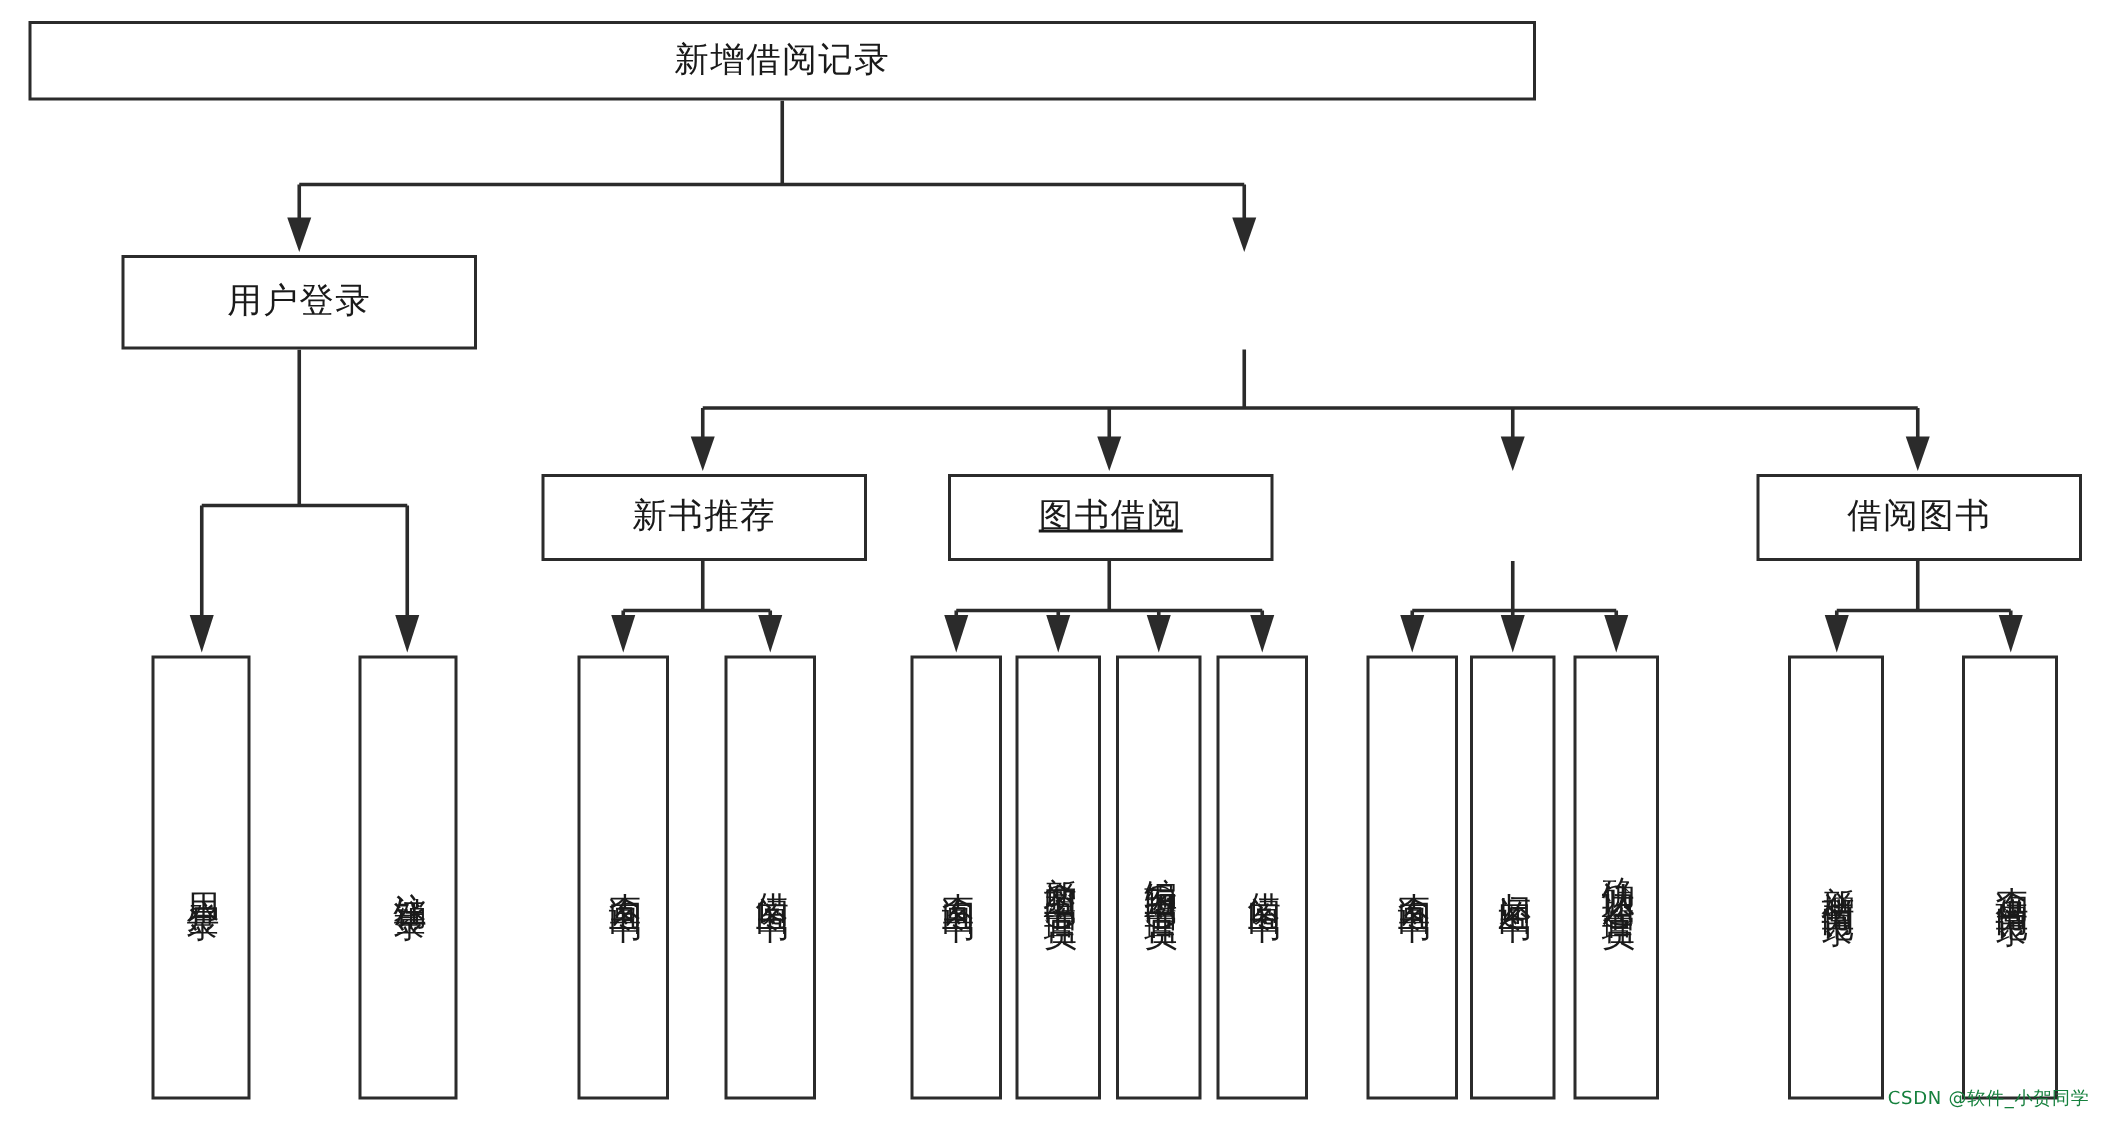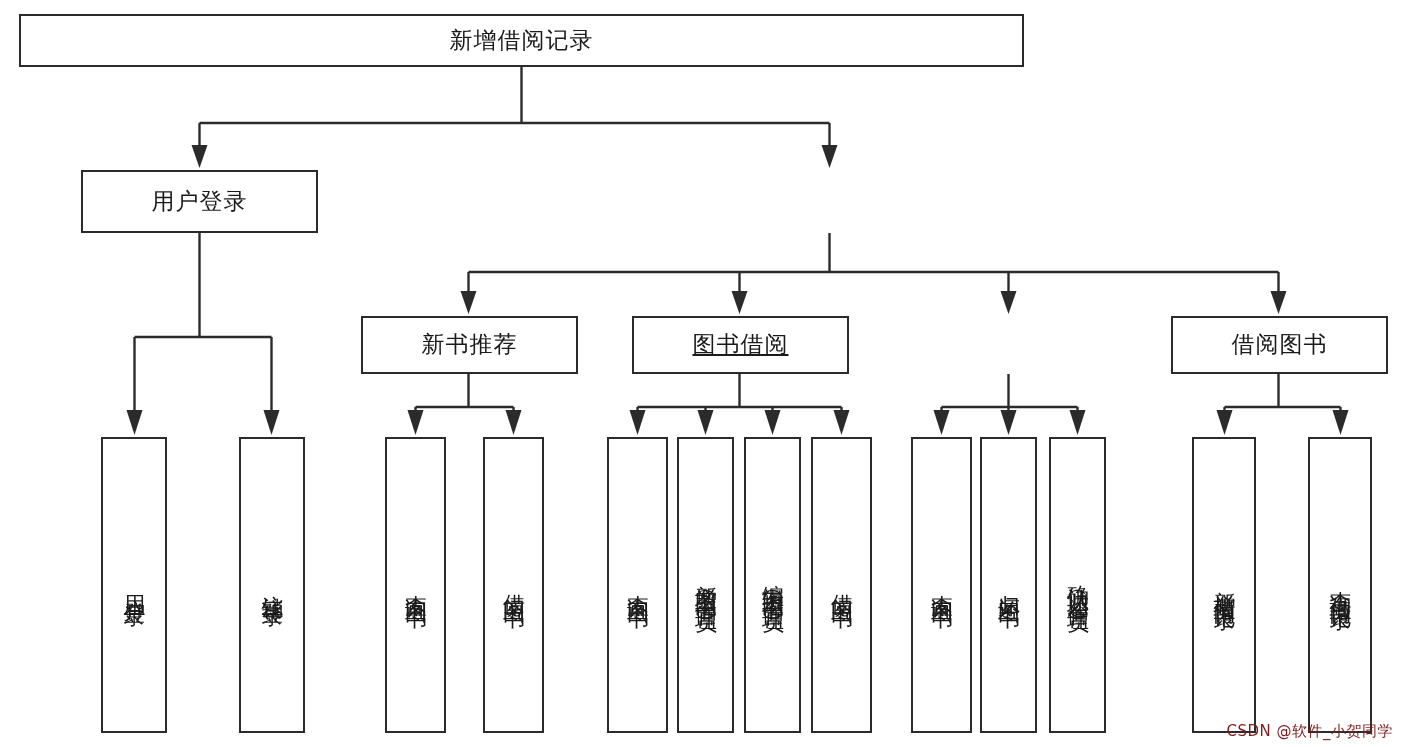--- a/index.html
+++ b/index.html
@@ -74,22 +74,22 @@
     line-height: 1.22;
     letter-spacing: 4px;
     white-space: nowrap;
     text-align: center;
   }
   
   #watermark {
     position: absolute;
     right: 12px;
     bottom: 6px;
-    font-size: 15px;
-    color: #7f1d1d;
+    font-size: 12px;
+    color: #15803d;
     white-space: nowrap;
     letter-spacing: 0.5px;
   }
 </style>
 </head>
 <body>
 
 <div id="diagram-canvas">
 
   <svg id="connectors" viewBox="0 0 1405 747" xmlns="http://www.w3.org/2000/svg">

